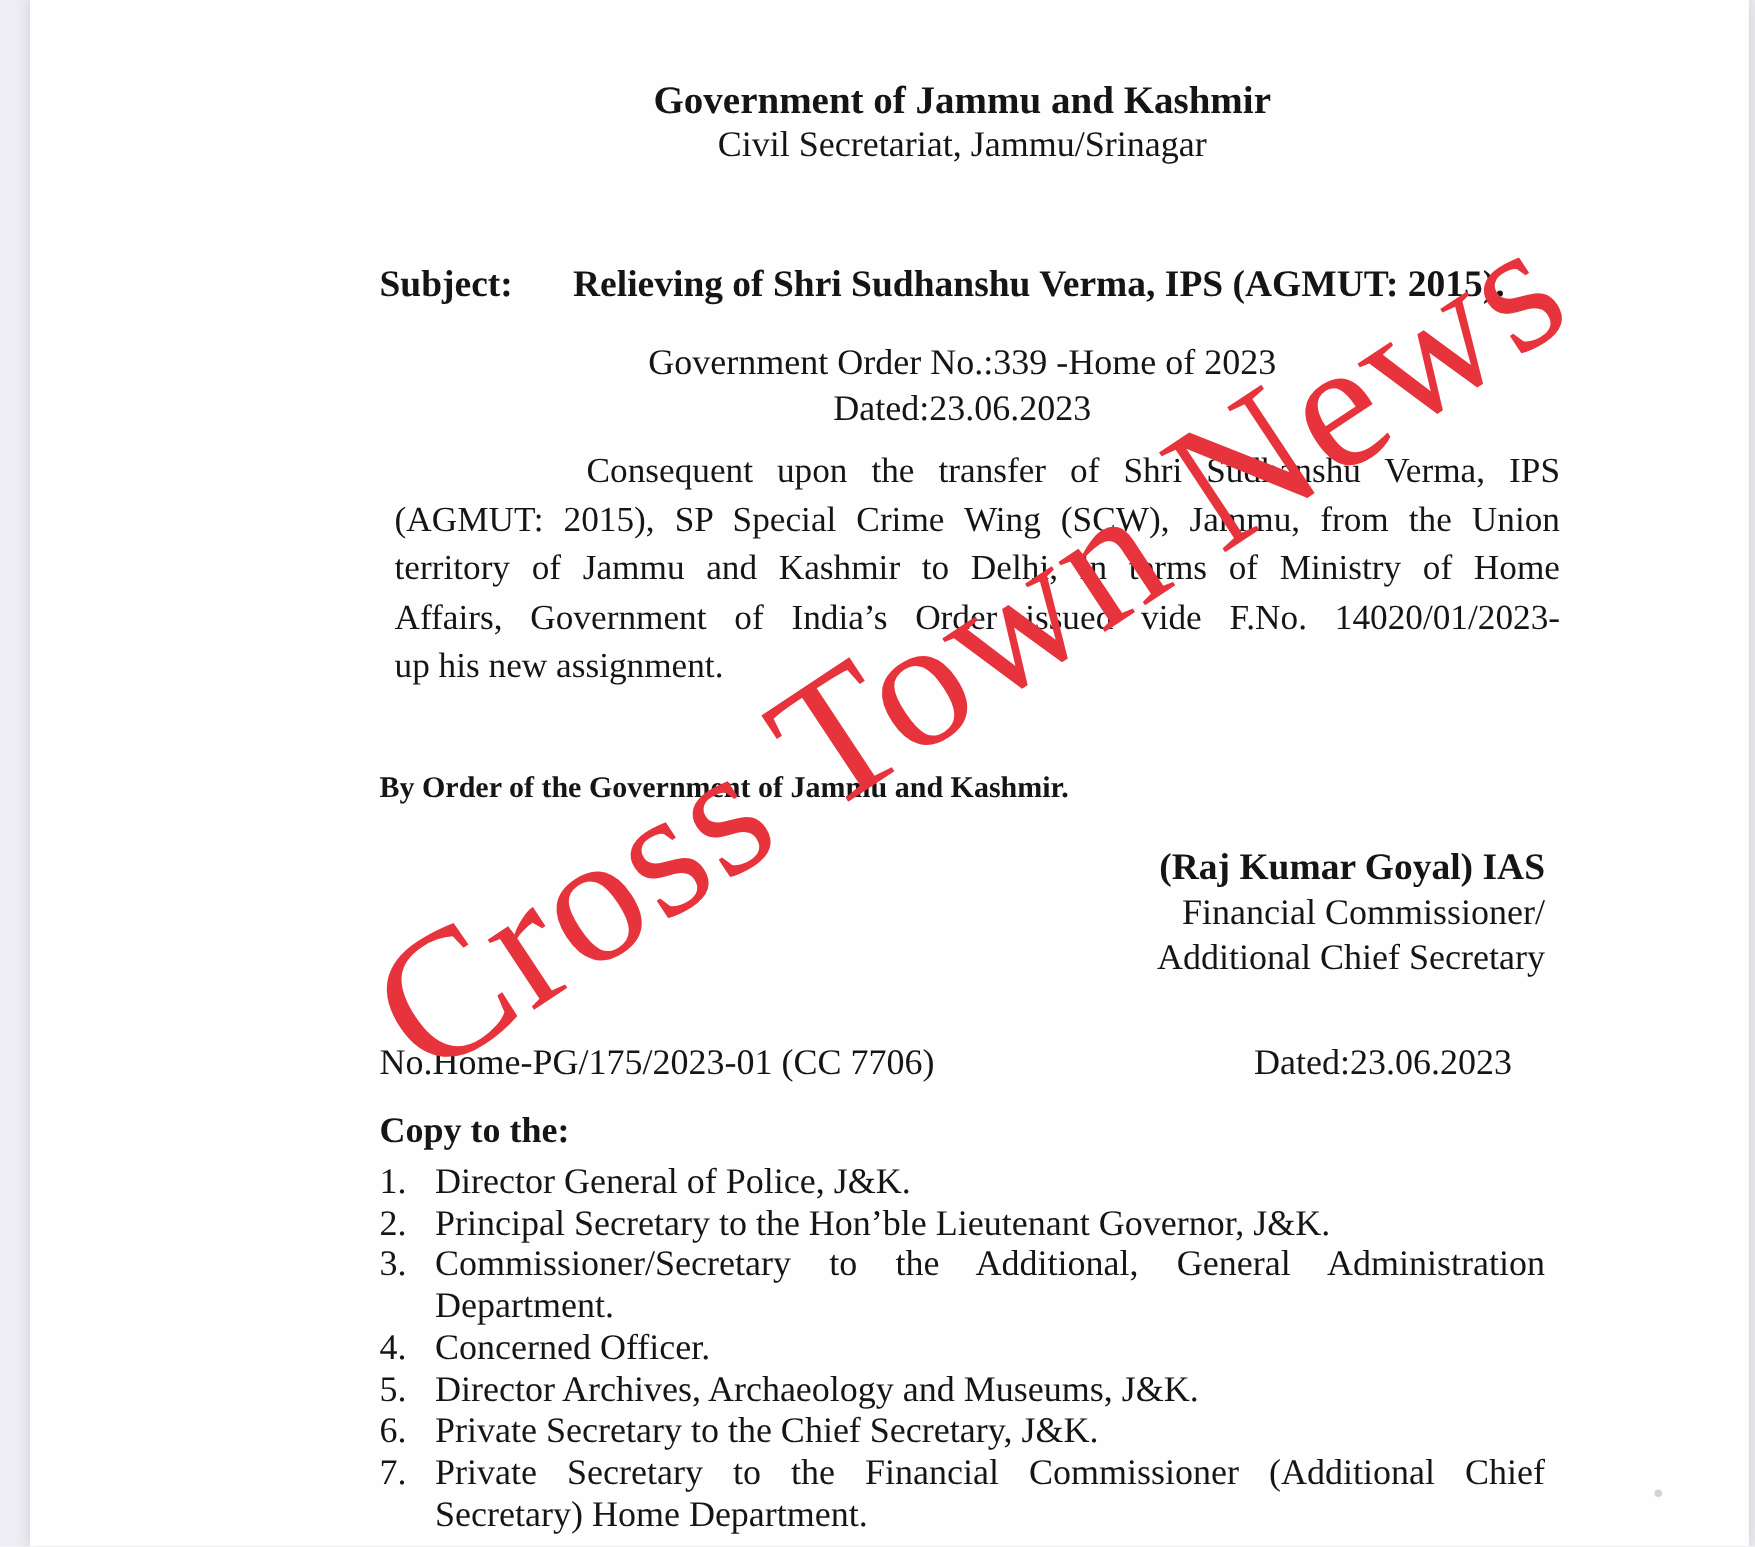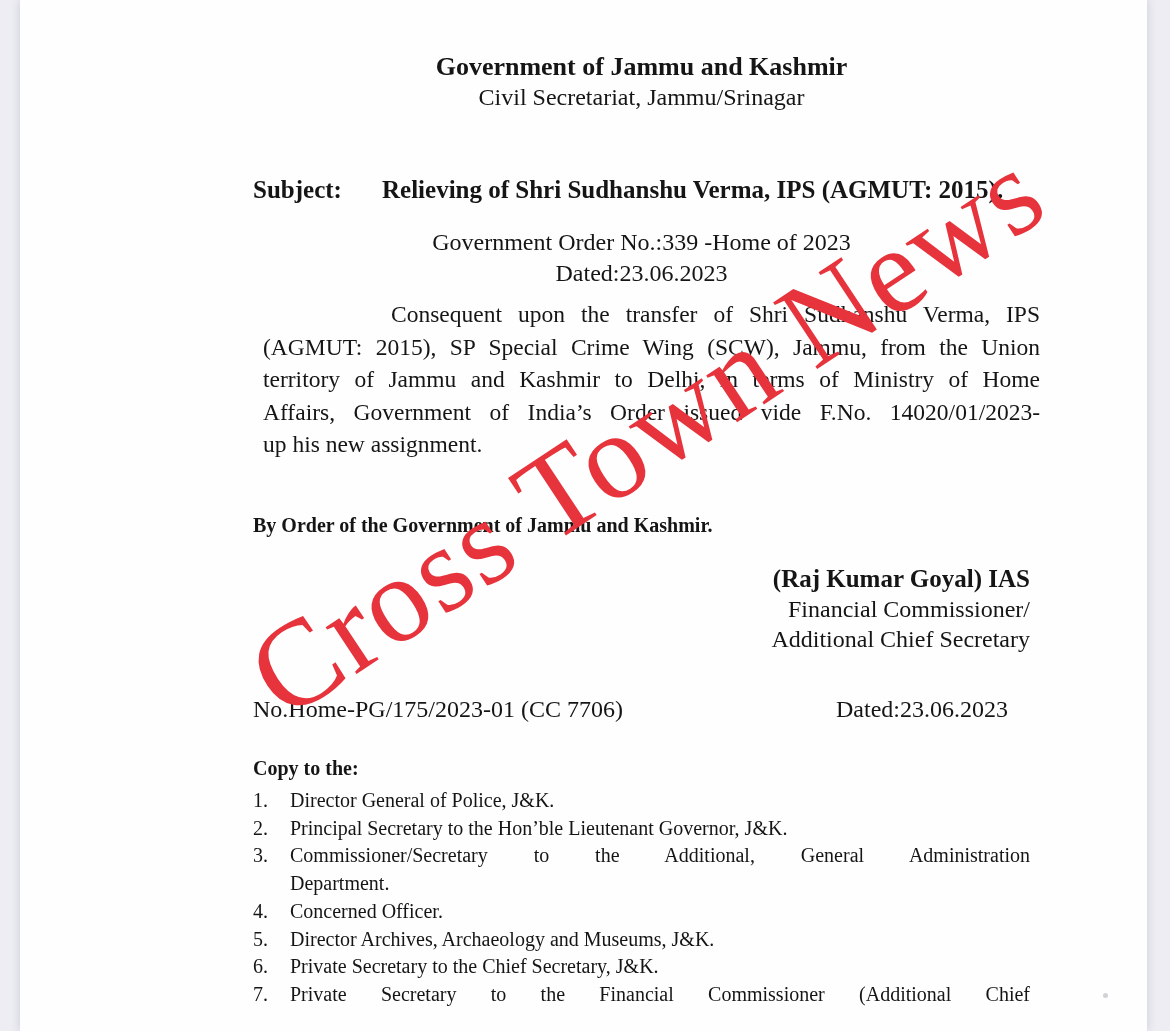--- a/index.html
+++ b/index.html
@@ -9,20 +9,21 @@
     overflow: hidden;
     font-family: "Liberation Serif", serif;
     color: #151515;
   }
   .viewer { position: relative; width: 1170px; height: 1031px; }
   .page {
     position: absolute; left: 20px; top: 0;
     width: 1127px; height: 1031px;
     background: #fefefe;
     box-shadow: 0 0 9px rgba(70,70,100,0.20);
+    padding-left: 19px;
   }
   .abs { position: absolute; }
   .content-w { left: 233px; width: 777px; }
 
   .hdr { top: 52px; text-align: center; font-weight: bold; font-size: 26px; line-height: 30px; }
   .hdr .h3 { font-weight: normal; font-size: 24px; }
 
   .subject-row { top: 176px; display: flex; font-weight: bold; font-size: 25px; }
   .subject-row .lbl { width: 129px; flex: 0 0 129px; }
 
@@ -35,21 +36,21 @@
 
   .by-order { top: 514px; text-align: left; font-weight: bold; font-size: 20px; }
 
   .sig { top: 564px; text-align: right; font-size: 24px; line-height: 30px; }
   .sig .sd { font-weight: bold; padding-right: 130px; }
   .sig .nm { font-weight: bold; font-size: 25px; }
 
   .ref-row { top: 696px; display: flex; justify-content: space-between; font-size: 24px; }
   .ref-row .dt { padding-right: 22px; }
 
-  .copy { top: 757px; font-size: 20px; }
+  .copy { top: 741px; font-size: 24px; }
   .copy .chead { font-weight: bold; margin-bottom: 7px; }
   .citem { display: flex; line-height: 27.7px; }
   .cnum { flex: 0 0 37px; }
   .ctext { flex: 1 1 auto; }
   .cline { display: block; }
   .cline.just { text-align: justify; text-align-last: justify; white-space: nowrap; }
 
   .watermark {
     position: absolute;
     left: 296px; top: 616px;
@@ -146,20 +147,21 @@
       <div class="citem">
         <span class="cnum">6.</span>
         <span class="ctext">
             <span class="cline">Private Secretary to the Chief Secretary, J&amp;K.</span>
           </span>
       </div>
       <div class="citem">
         <span class="cnum">7.</span>
         <span class="ctext">
           <span class="cline just">Private Secretary to the Financial Commissioner (Additional Chief</span>
+          <span class="cline">Secretary) Home Department.</span>
         </span>
       </div>
     </div>
 
     <div class="speck"></div>
   </div>
 
   <div class="watermark" style="color: rgb(231, 51, 60);">Cross Town News</div>
 </div>
 

